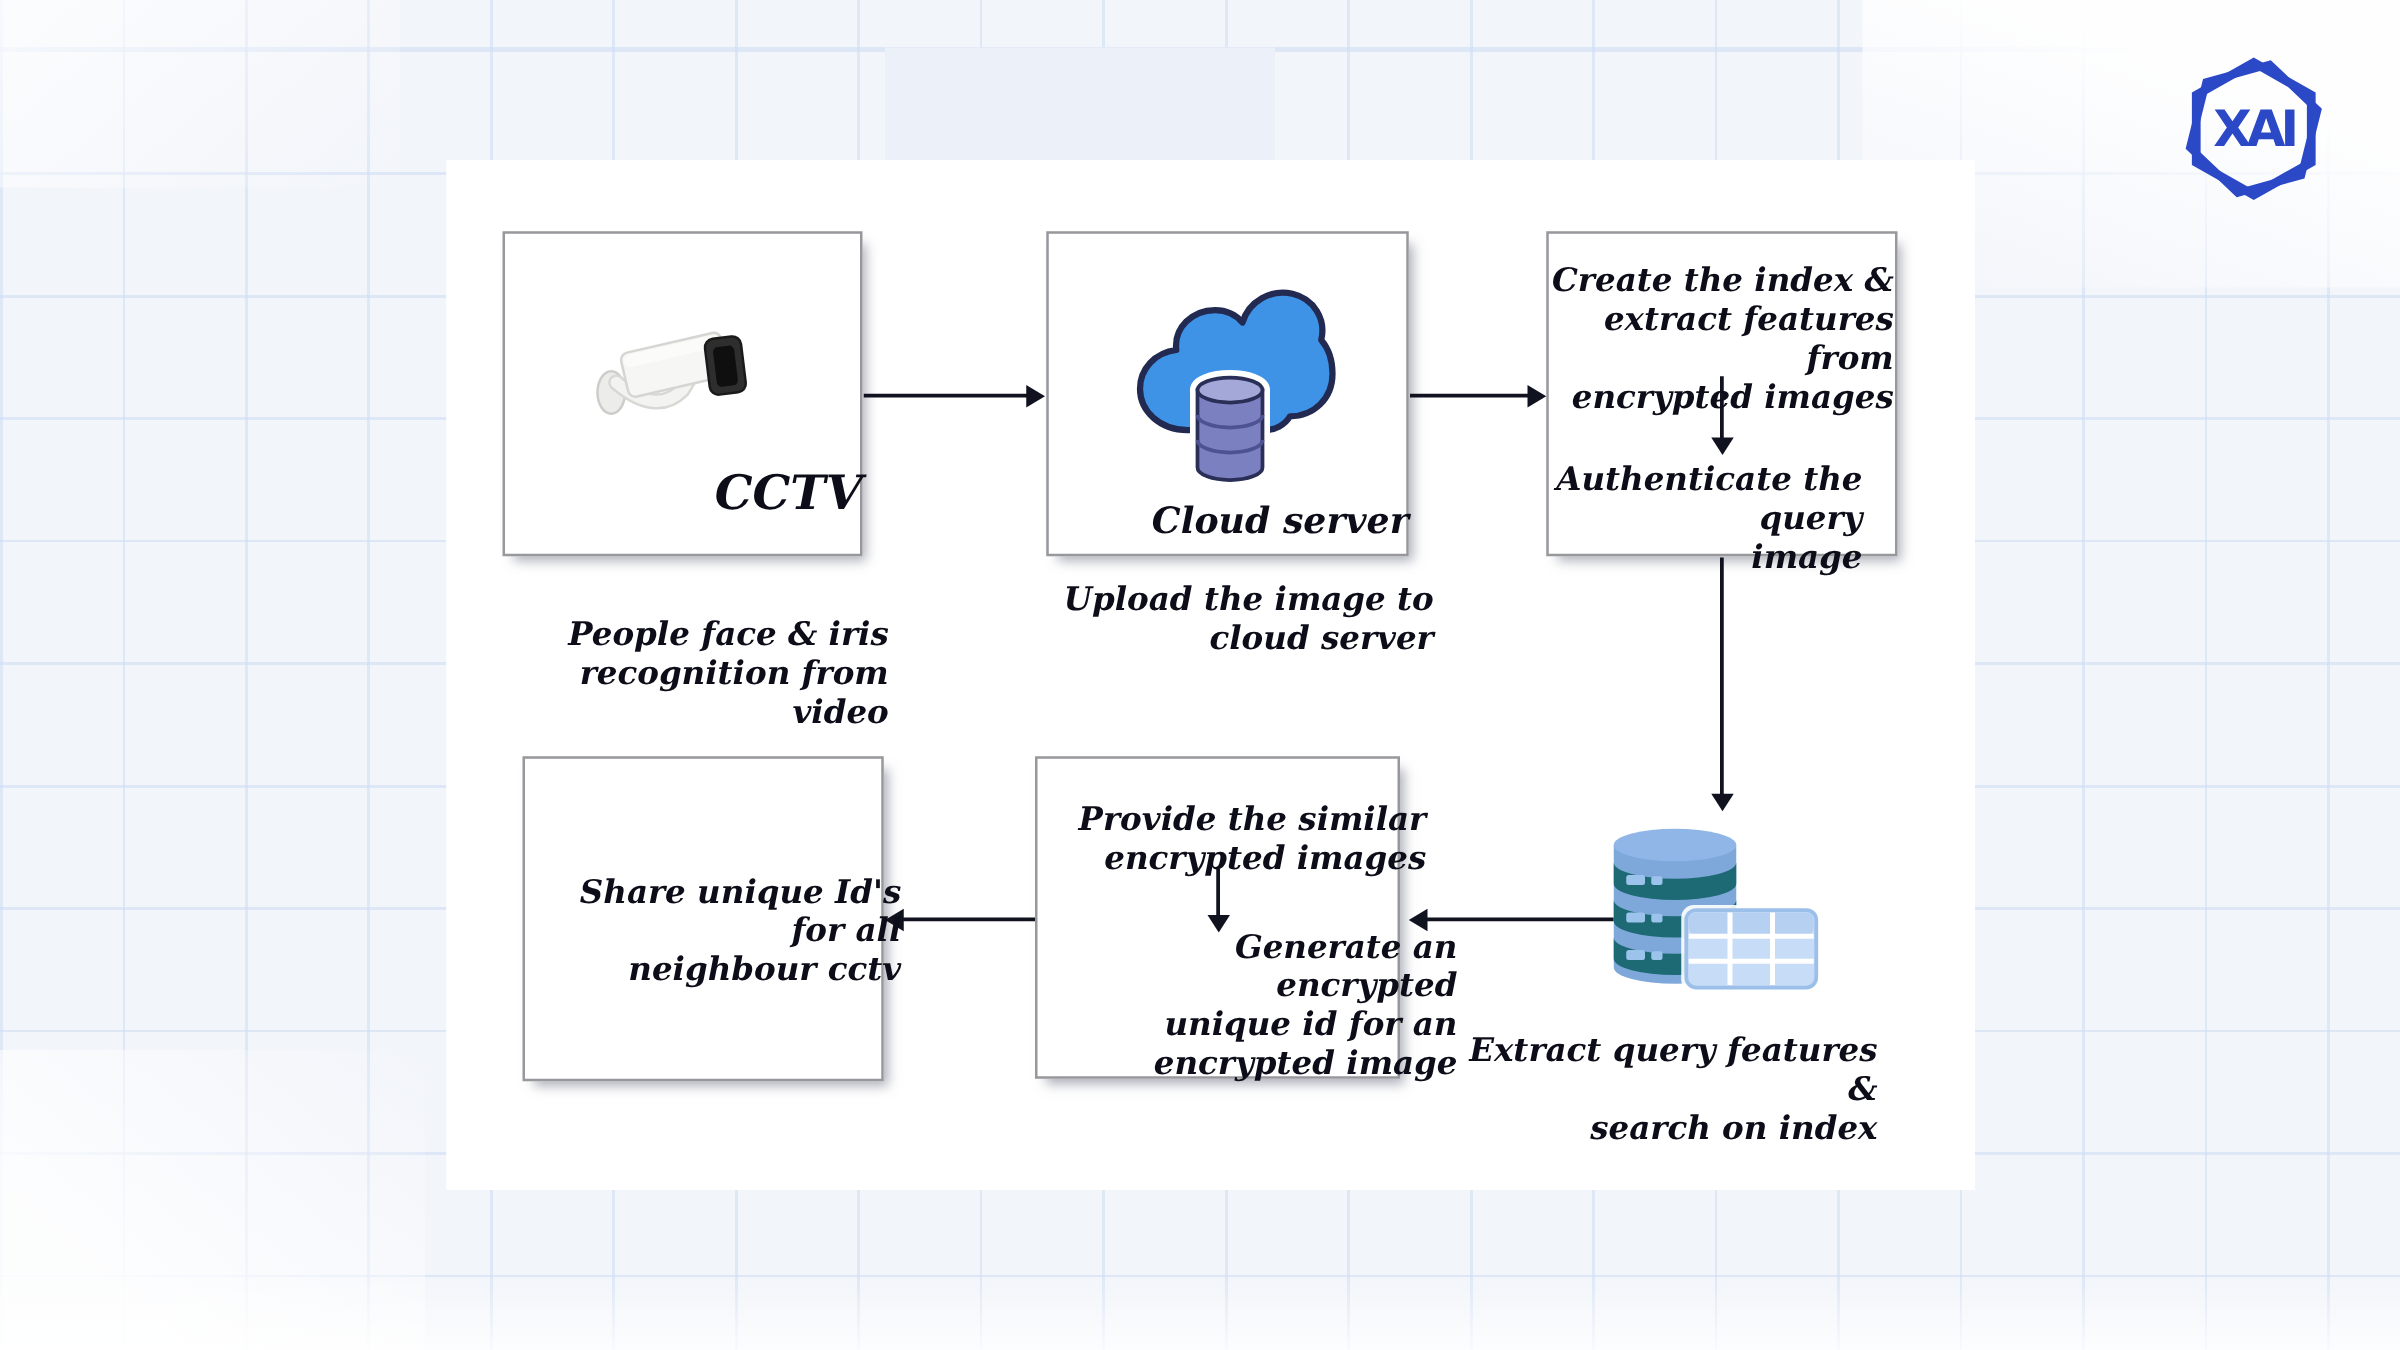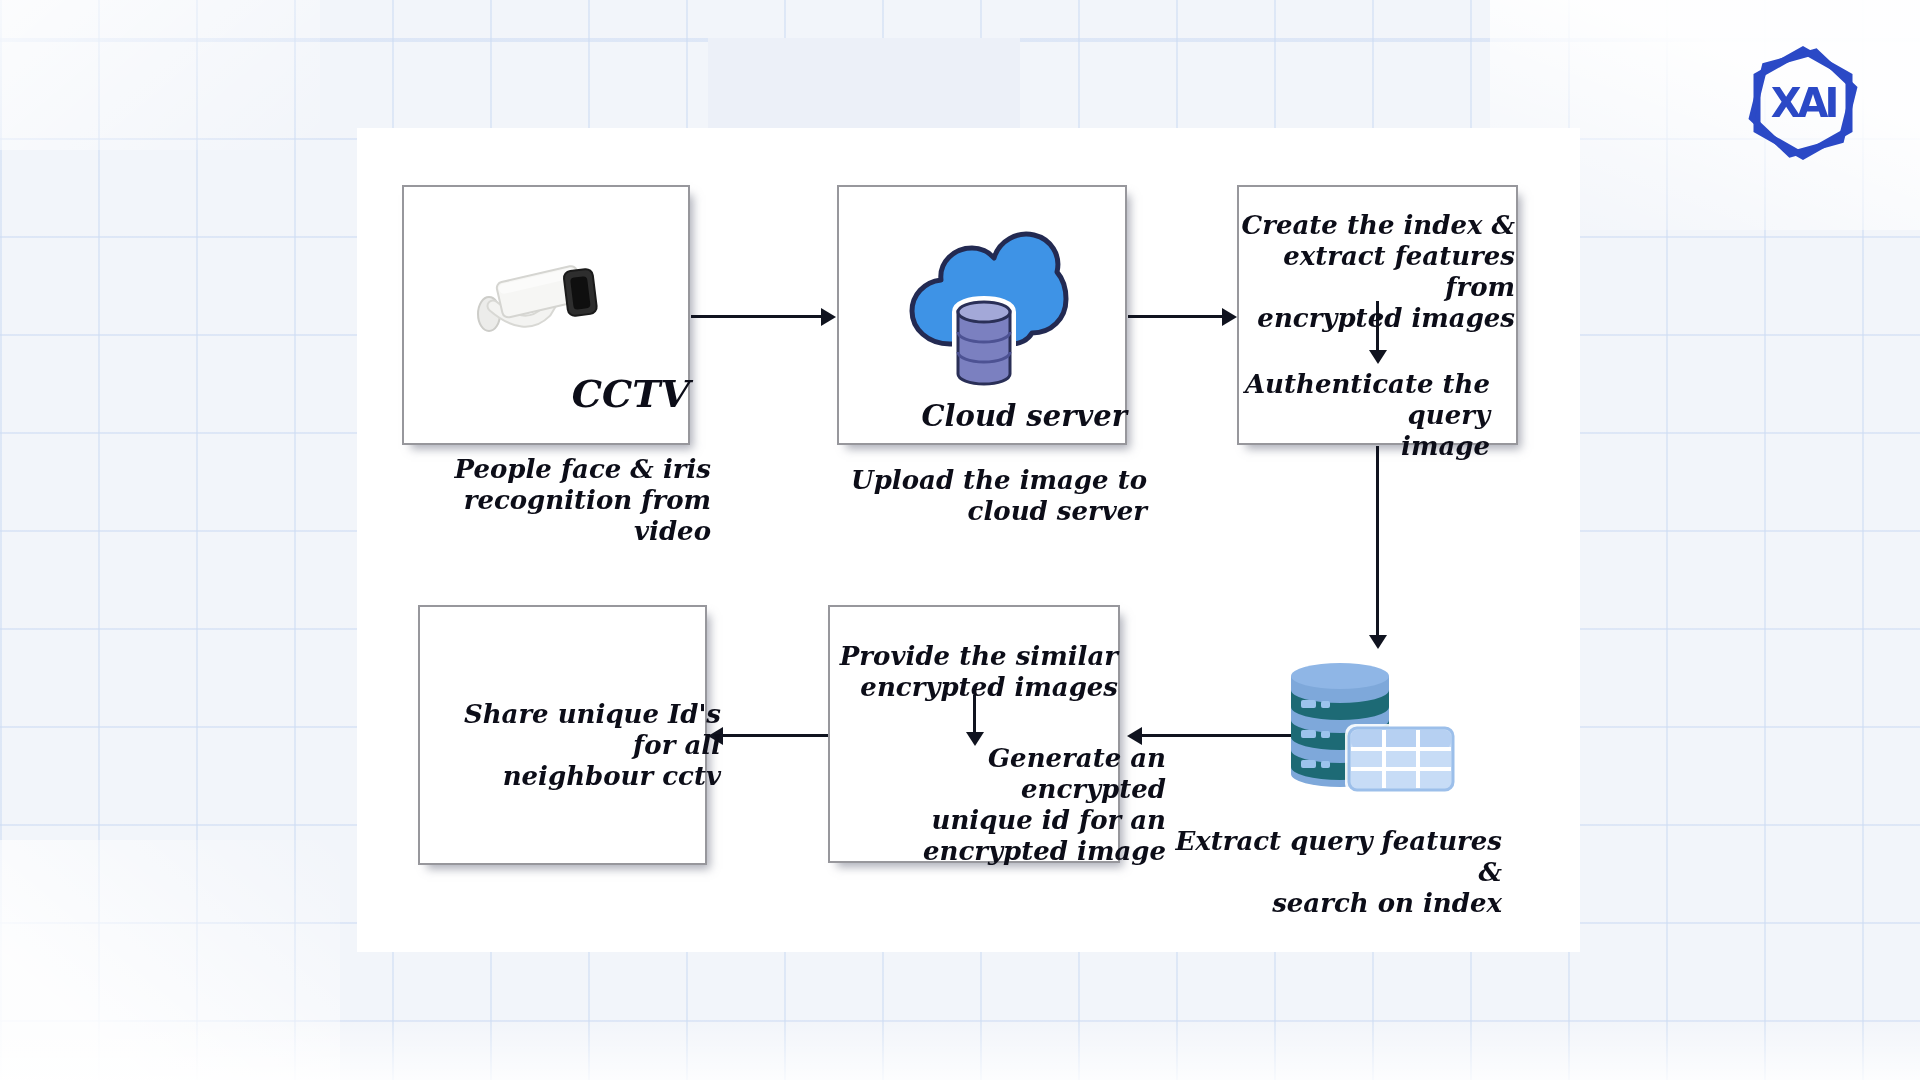--- a/index.html
+++ b/index.html
@@ -34,24 +34,24 @@
   #box-share  {left:418px;top:605px;width:289px;height:260px;}
   #box-provide{left:828px;top:605px;width:292px;height:258px;}
 
   .flow-text{position:absolute;font-weight:bold;font-style:italic;
              font-size:26px;line-height:31px;color:#0c0d18;
              text-align:right;white-space:pre-line;}
   #label-cctv   {left:402px;top:378px;width:288px;font-size:38px;}
   #label-cloud  {left:837px;top:401px;width:290px;font-size:29px;}
   #index-step1  {left:1240px;top:210px;width:275px;}
   #index-step2  {left:1240px;top:369px;width:250px;}
-  #caption-cctv {left:381px;top:454px;width:330px;}
+  #caption-cctv {left:381px;top:493px;width:330px;}
   #caption-cloud{left:817px;top:465px;width:330px;font-style:italic;}
   #share-text   {left:436px;top:699px;width:285px;}
-  #provide-step1{left:830px;top:641px;width:288px;}
+  #provide-step1{left:830px;top:641px;width:288px;padding-left:23px;}
   #provide-step2{left:878px;top:743px;width:288px;}
   #db-caption   {left:1172px;top:826px;width:330px;}
 
   .arrow-h{position:absolute;height:3px;background:#10131f;}
   .arrow-v{position:absolute;width:3px;background:#10131f;}
   .head-right::after{content:"";position:absolute;right:-14px;top:-7.5px;
       border-left:15px solid #10131f;border-top:9px solid transparent;border-bottom:9px solid transparent;}
   .head-left::before{content:"";position:absolute;left:-14px;top:-7.5px;
       border-right:15px solid #10131f;border-top:9px solid transparent;border-bottom:9px solid transparent;}
   .head-down::after{content:"";position:absolute;bottom:-13px;left:-7.5px;

